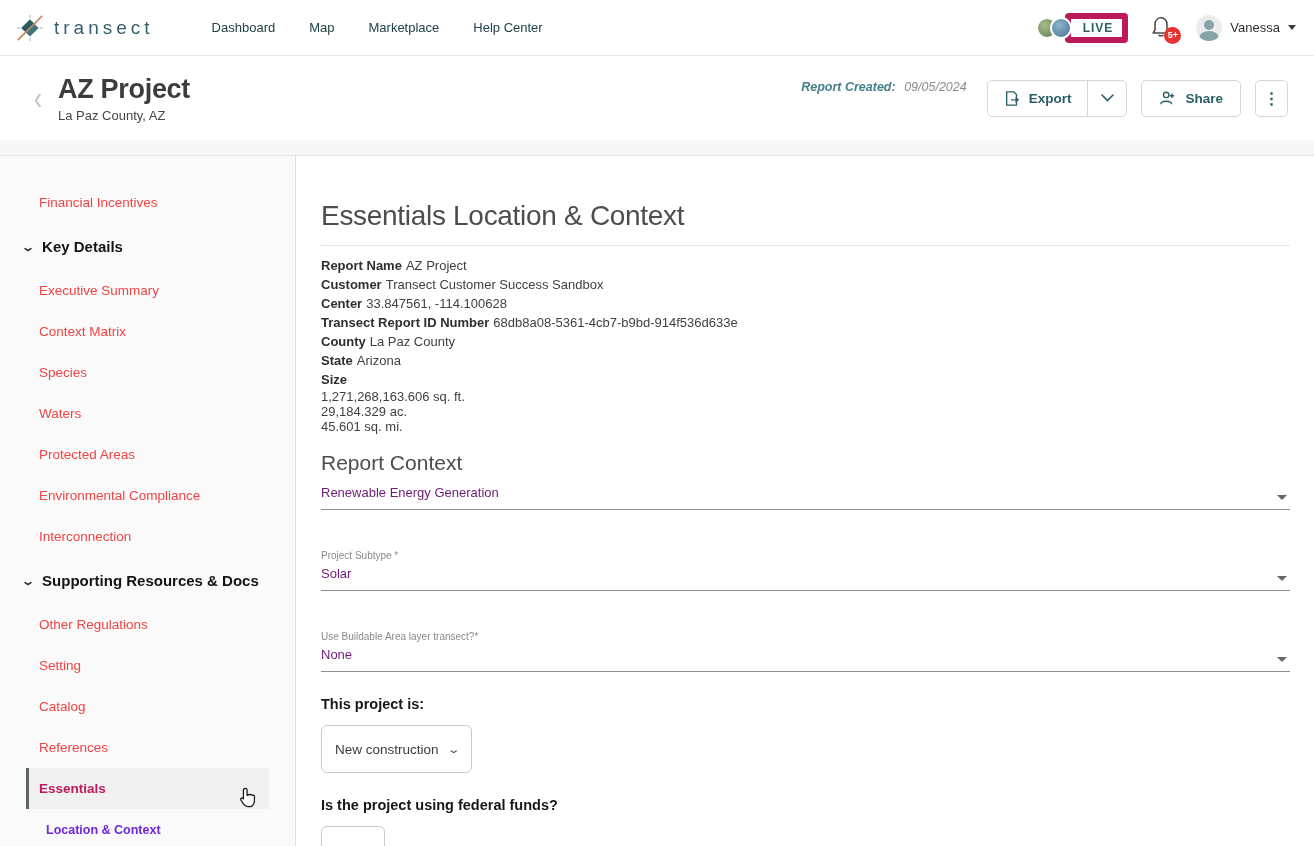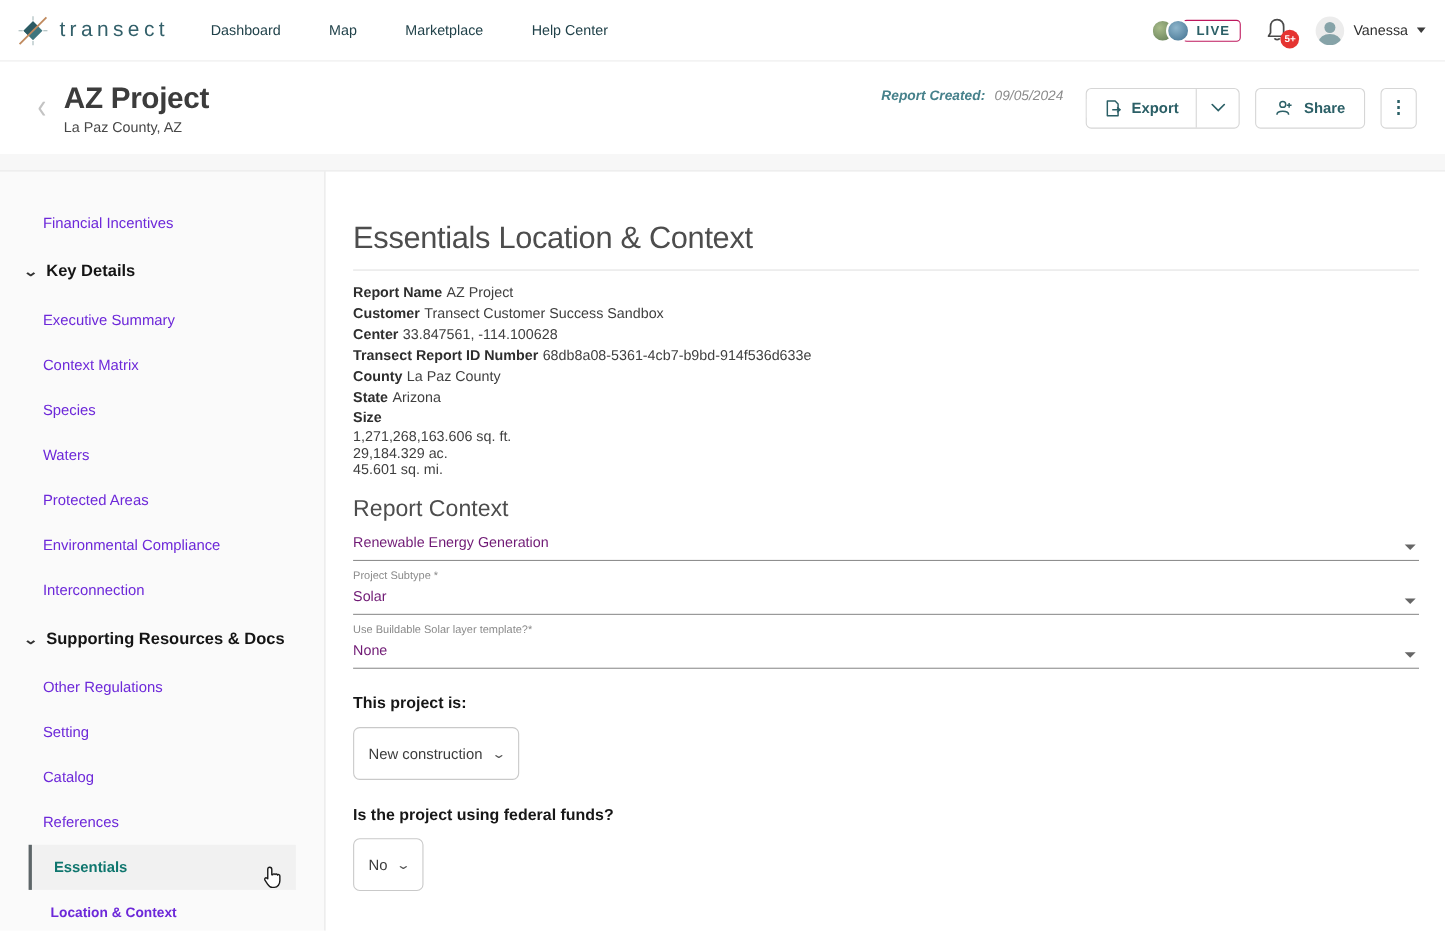--- a/index.html
+++ b/index.html
@@ -7,29 +7,29 @@
   body {
     font-family: "Liberation Sans", sans-serif;
     background:#fff; color:#3f3f3f; overflow:hidden; position:relative;
   }
 
   
   .topbar { height:56px; display:flex; align-items:center; padding:0 18px 0 15px;
             border-bottom:1px solid #e7e7e7; background:#fff; }
   .logo { display:flex; align-items:center; gap:9px; }
   .logo-text { font-size:19px; letter-spacing:4px; color:#33606a; font-weight:400; }
-  .topnav { display:flex; gap:44px; margin-left:38px; }
+  .topnav { display:flex; gap:34px; margin-left:58px; }
   .topnav .navlink { font-size:13px; color:#21424a; font-weight:500; cursor:pointer; }
   .topbar-right { margin-left:auto; display:flex; align-items:center; gap:22px; }
 
   .live-wrap { display:flex; align-items:center; }
   .avatar-sm { width:22px; height:22px; border-radius:50%; border:2px solid #fff; }
   .avatar-sm.a1 { background:radial-gradient(circle at 35% 35%, #a8bb8a, #5e7a52); z-index:2; }
   .avatar-sm.a2 { background:radial-gradient(circle at 40% 35%, #8fb6cc, #3f6f8e); margin-left:-8px; z-index:3; }
-  .live-pill { border:1px solid #be185d; border-radius:4px; color:#2b5f66; font-weight:bold;
+  .live-pill { border:6px solid #be185d; border-radius:4px; color:#2b5f66; font-weight:bold;
                font-size:12px; letter-spacing:1px; padding:2px 9px 2px 12px; margin-left:-7px; }
 
   .bell-wrap { position:relative; width:24px; height:26px; cursor:pointer; }
   .badge { position:absolute; right:-7px; bottom:-3px; background:#e53431; color:#fff;
            font-size:9px; font-weight:bold; width:17px; height:17px; border-radius:50%;
            display:flex; align-items:center; justify-content:center; }
 
   .user-wrap { display:flex; align-items:center; gap:8px; cursor:pointer; }
   .avatar-user { width:26px; height:26px; border-radius:50%; background:#ececec; overflow:hidden; position:relative; }
   .avatar-user .head { position:absolute; left:8px; top:5px; width:10px; height:10px; border-radius:50%; background:#86a3a8; }
@@ -61,37 +61,37 @@
 
   
   .band { height:16px; background:#f7f7f7; border-bottom:1px solid #e5e5e5; }
 
   
   .bodyrow { display:flex; height:704px; }
   .sidebar { width:296px; background:#fafafa; border-right:1px solid #e0e0e0; padding-top:26px; flex-shrink:0; }
   .main { flex:1; background:#fff; padding:44px 24px 0 25px; overflow:hidden; }
 
   
-  .side-item { padding:13px 16px 13px 39px; font-size:13.5px; color:#6d28d9; cursor:pointer; }
+  .side-item { padding:13px 16px 13px 39px; font-size:13.5px; color:#ef4444; cursor:pointer; }
   .side-section { padding:13px 16px 13px 23px; display:flex; align-items:center; gap:9px;
                   font-size:15px; font-weight:bold; color:#141414; cursor:pointer; margin:2px 0; }
   .side-section .chev { color:#333; font-size:12px; transform:scaleX(1.4); }
   .side-item.active { margin:0 26px; background:#f1f1f1; border-left:3px solid #5d6568;
-                      padding-left:20px; font-weight:600; color:#0f766e; }
+                      padding-left:10px; font-weight:600; color:#be185d; }
   .side-sub { padding:14px 16px 10px 46px; font-size:12.5px; font-weight:bold; color:#6d28d9; cursor:pointer; }
 
   
   .h1 { font-size:28px; font-weight:500; color:#4d4d4d; letter-spacing:-0.3px; }
   .h1-rule { border:none; border-top:1px solid #e2e2e2; margin:13px 0 10px 0; }
   .detail-row { font-size:13px; line-height:19px; color:#3f3f3f; }
   .detail-row b { color:#2e2e2e; margin-right:4px; }
   .size-line { font-size:13px; line-height:15px; color:#3f3f3f; }
   .h2 { font-size:21px; font-weight:500; color:#4d4d4d; margin-top:17px; }
 
-  .mfield { position:relative; margin-top:8px; border-bottom:1px solid #8f8f8f; padding-bottom:9px; }
+  .mfield { position:relative; margin-top:40px; border-bottom:1px solid #8f8f8f; padding-bottom:9px; }
   .mfield .flabel { font-size:10px; color:#8a8a8a; margin-bottom:5px; }
   .mfield .fvalue { font-size:13px; color:#701a75; }
   .mfield .fcaret { position:absolute; right:3px; bottom:9px; width:0; height:0;
                     border-left:5px solid transparent; border-right:5px solid transparent;
                     border-top:5px solid #666; cursor:pointer; }
 
   .question { font-size:14.5px; font-weight:bold; color:#171717; margin-top:24px; }
   .dd-btn { display:inline-flex; align-items:center; gap:10px; border:1px solid #c9c9c9; border-radius:6px;
             background:#fff; padding:0 13px; height:48px; margin-top:13px; font-size:13.5px; font-weight:500;
             color:#3c3c3c; cursor:pointer; }
@@ -250,21 +250,21 @@
       <div class="fcaret"></div>
     </div>
 
     <div class="mfield">
       <div class="flabel">Project Subtype *</div>
       <div class="fvalue">Solar</div>
       <div class="fcaret"></div>
     </div>
 
     <div class="mfield">
-      <div class="flabel">Use Buildable Solar layer template?*</div>
+      <div class="flabel">Use Buildable Area layer transect?*</div>
       <div class="fvalue">None</div>
       <div class="fcaret"></div>
     </div>
 
     <div class="question">This project is:</div>
     <button class="dd-btn">
       <span>New construction</span>
       <span class="dd-chev">⌄</span>
     </button>
 

